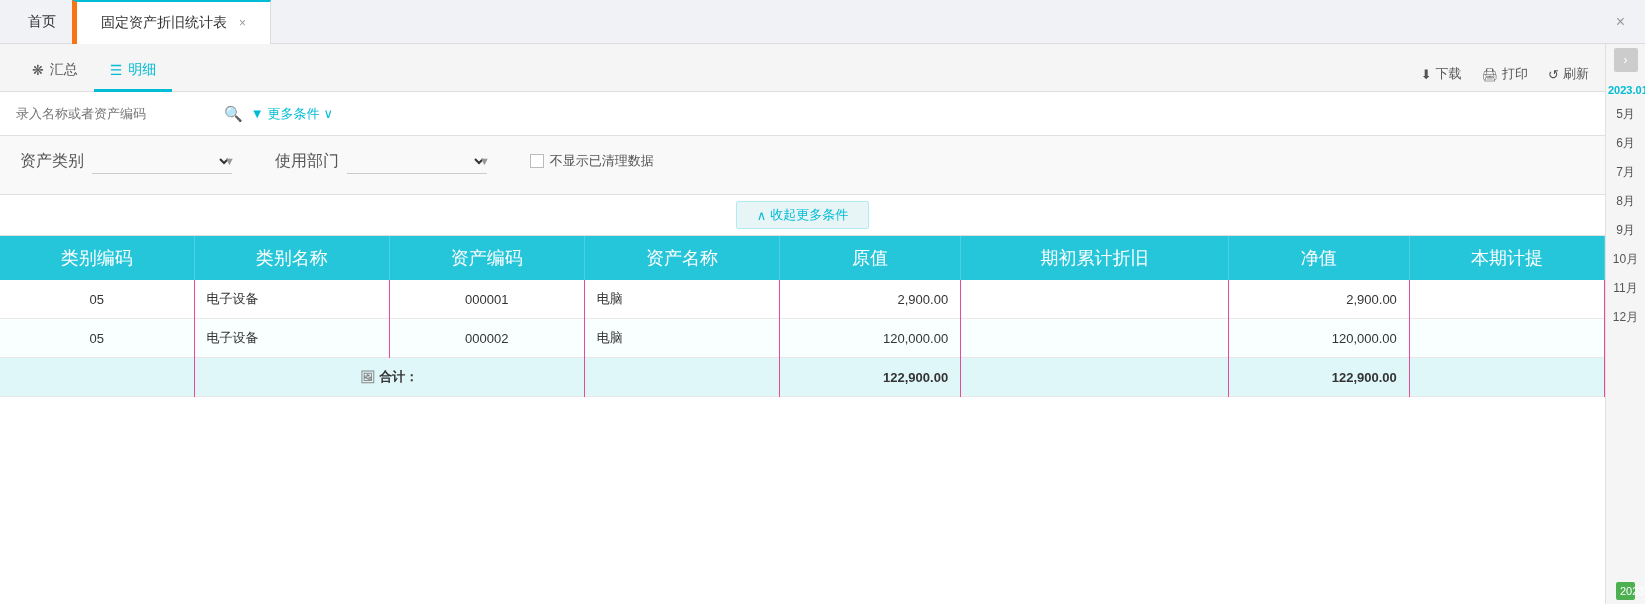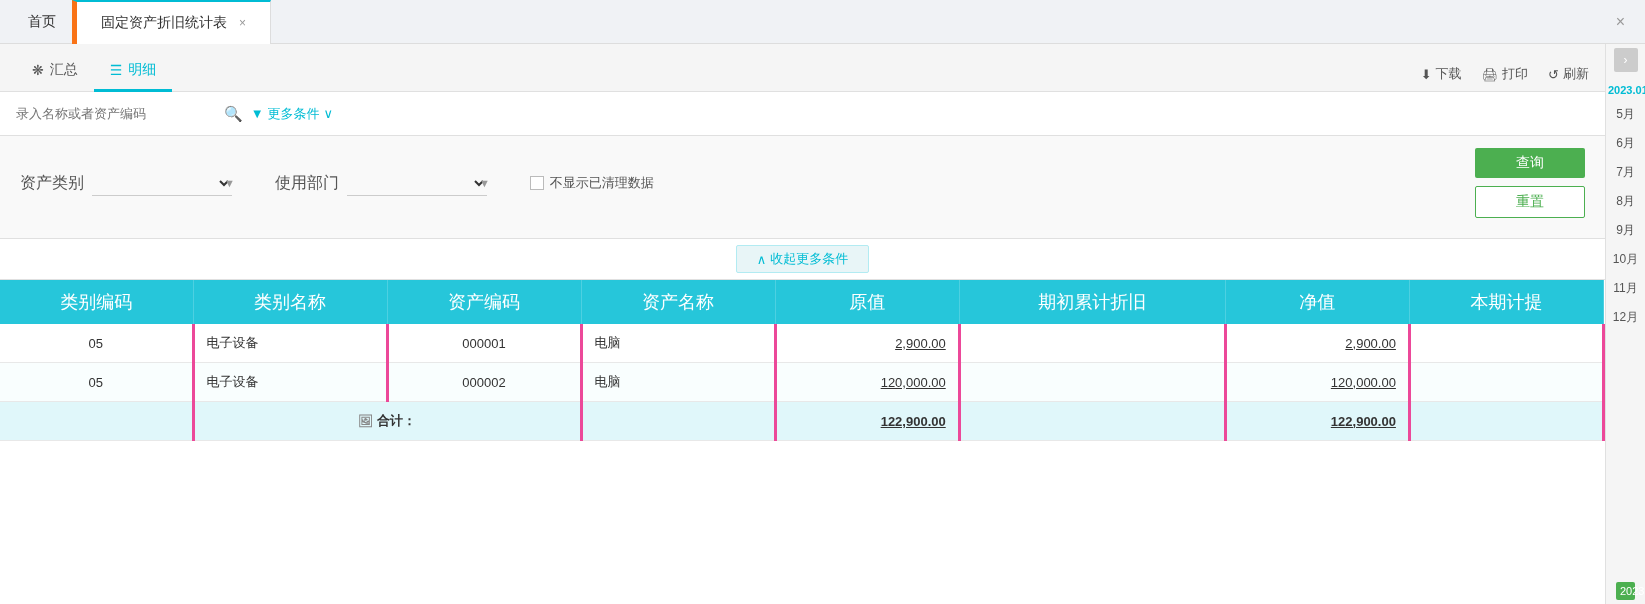--- a/index.html
+++ b/index.html
@@ -277,24 +277,24 @@
       border-bottom: 1px solid #e8e8e8;
     }
     tbody tr:nth-child(even) {
       background: #f9fefe;
     }
     tbody td {
       padding: 10px 12px;
       text-align: center;
       font-size: 13px;
       color: #333;
-      border-right: 3px solid #ec4899;
+      border-right: 1px solid #ec4899;
     }
     tbody td.text-left { text-align: left; }
-    tbody td.text-right { text-align: right; text-decoration: underline; }
+    tbody td.text-right { text-align: right; }
     .total-row {
       background: #e0f7fa !important;
     }
     .total-row td {
       font-weight: bold;
     }
 
     
     .right-sidebar {
       width: 40px;
@@ -401,24 +401,20 @@
         <div class="filter-item">
           <span class="filter-label">使用部门</span>
           <select class="filter-select">
             <option value=""></option>
           </select>
           <span class="filter-select-arrow">▼</span>
         </div>
         <div class="checkbox-item">
           <div class="checkbox-box"></div>
           <span>不显示已清理数据</span>
-        </div>
-        <div class="filter-actions">
-          <button class="btn-query">查询</button>
-          <button class="btn-reset">重置</button>
         </div>
       </div>
     </div>
 
     <div class="collapse-btn">
       <div class="collapse-inner">
         <span>∧</span>
         <span>收起更多条件</span>
       </div>
     </div>

